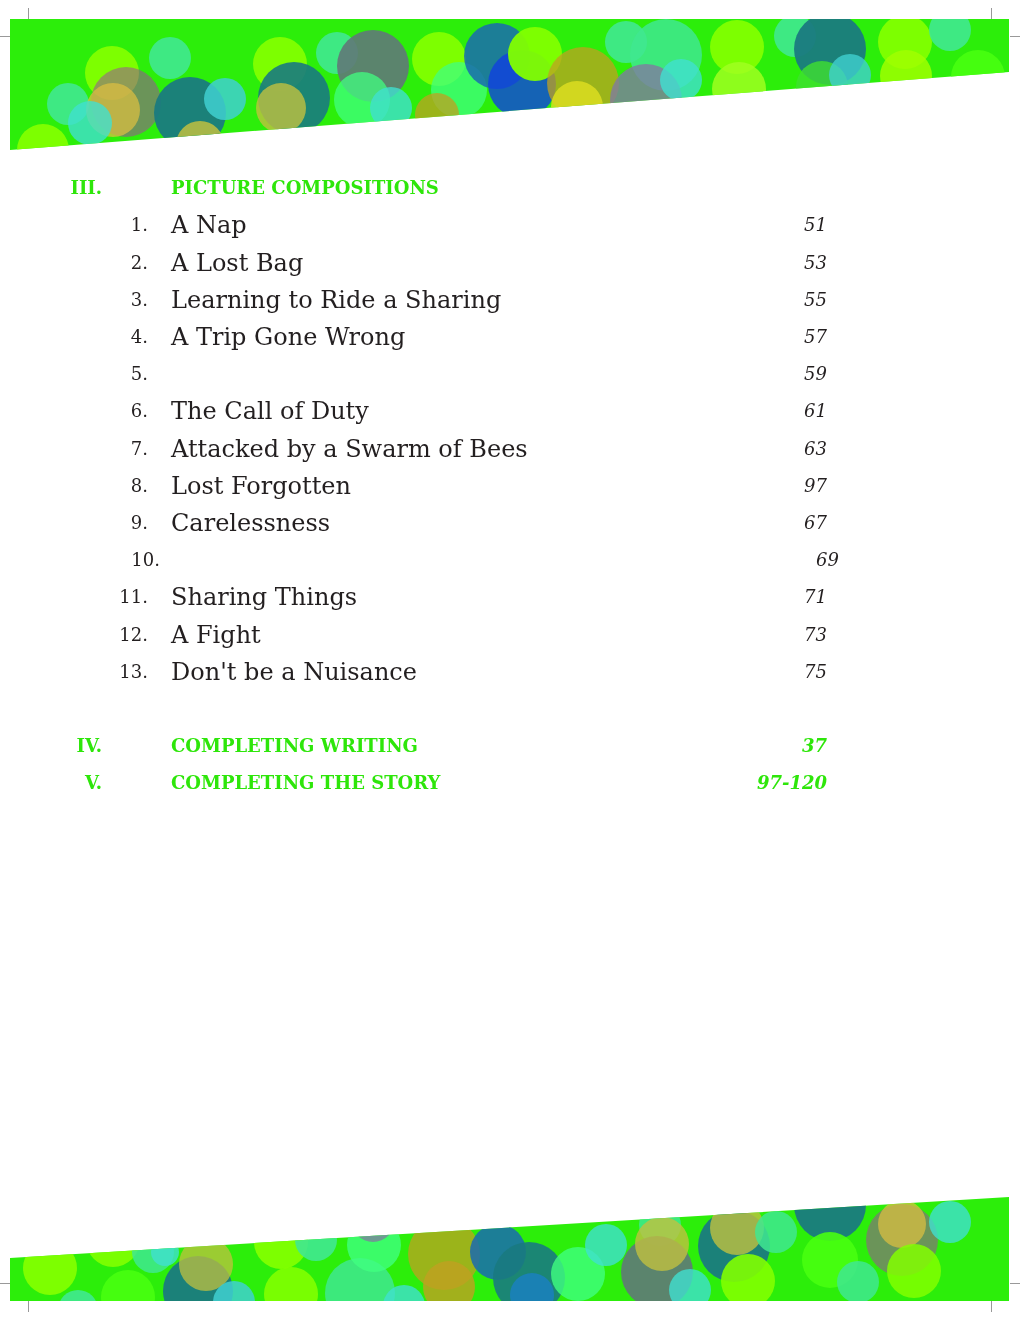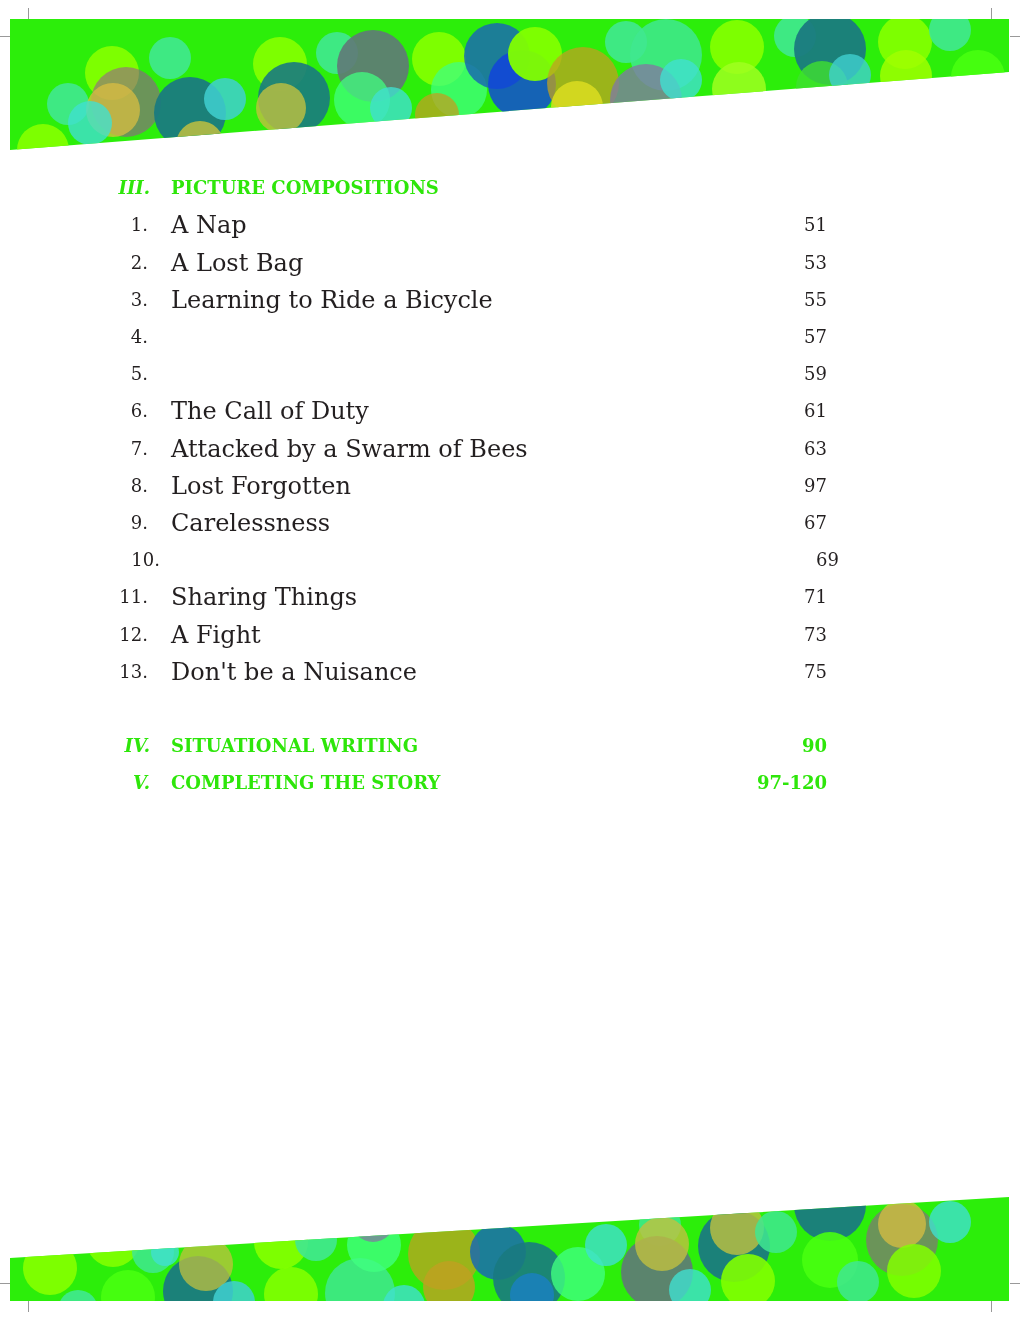--- a/index.html
+++ b/index.html
@@ -17,26 +17,26 @@
     .num {
       position: absolute; right: 872px; text-align: right;
       font-size: 18px; line-height: 30px; white-space: nowrap;
     }
     .title {
       position: absolute; left: 171px;
       font-size: 24px; line-height: 30px; white-space: nowrap;
     }
     .page {
       position: absolute; right: 193px; text-align: center;
-      font-size: 18px; line-height: 30px; white-space: nowrap;
+      font-size: 18px; line-height: 30px; white-space: nowrap; font-style: italic;
     }
     .section .num, .section .title, .section .page {
       color: #2ee60a; font-weight: bold; font-size: 18px;
     }
-    .section .num { right: 870px; font-style: italic; }
+    .section .num { right: 918px; }
   </style>
 </head>
 <body>
 
 <div class="crop" style="left:28px;top:8px;width:1px;height:14px;"></div>
 <div class="crop" style="left:0;top:36px;width:10px;height:1px;"></div>
 <div class="crop" style="left:991px;top:8px;width:1px;height:14px;"></div>
 <div class="crop" style="left:1010px;top:36px;width:10px;height:1px;"></div>
 <div class="crop" style="left:0;top:1283px;width:10px;height:1px;"></div>
 <div class="crop" style="left:28px;top:1300px;width:1px;height:12px;"></div>
@@ -107,25 +107,26 @@
     <span class="title">A Nap</span>
     <span class="page">51</span>
   </div>
   <div class="row" style="top:248px;">
     <span class="num">2.</span>
     <span class="title">A Lost Bag</span>
     <span class="page">53</span>
   </div>
   <div class="row" style="top:285px;">
     <span class="num">3.</span>
-    <span class="title">Learning to Ride a Bicycle</span>
+    <span class="title">Learning to Ride a Sharing</span>
     <span class="page">55</span>
   </div>
   <div class="row" style="top:322px;">
     <span class="num">4.</span>
+    <span class="title">A Trip Gone Wrong</span>
     <span class="page">57</span>
   </div>
   <div class="row" style="top:359px;">
     <span class="num">5.</span>
     <span class="page">59</span>
   </div>
   <div class="row" style="top:396px;">
     <span class="num">6.</span>
     <span class="title">The Call of Duty</span>
     <span class="page">61</span>
@@ -160,22 +161,22 @@
     <span class="page">73</span>
   </div>
   <div class="row" style="top:657px;">
     <span class="num">13.</span>
     <span class="title">Don't be a Nuisance</span>
     <span class="page">75</span>
   </div>
 
   <div class="row section" style="top:731px;">
     <span class="num">IV.</span>
-    <span class="title">SITUATIONAL WRITING</span>
-    <span class="page">90</span>
+    <span class="title">COMPLETING WRITING</span>
+    <span class="page">37</span>
   </div>
   <div class="row section" style="top:768px;">
     <span class="num">V.</span>
     <span class="title">COMPLETING THE STORY</span>
     <span class="page">97-120</span>
   </div>
 </div>
 
 <div class="banner" style="top:1180px;">
   <svg width="1020" height="140" viewBox="0 0 1020 140">

